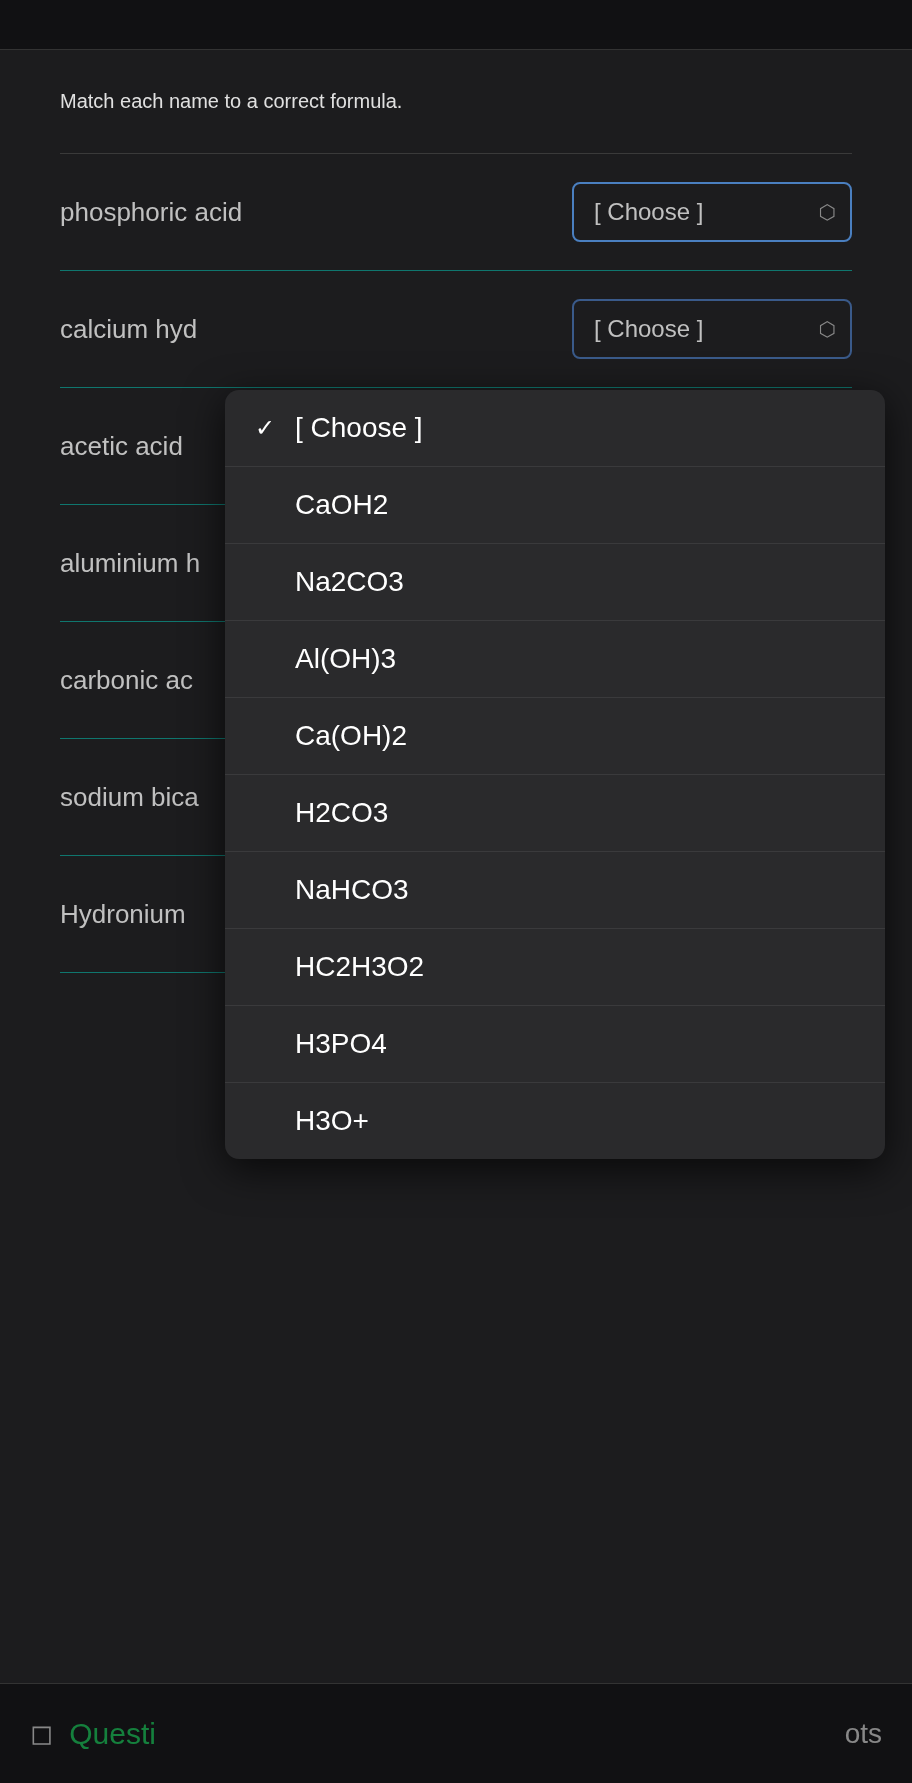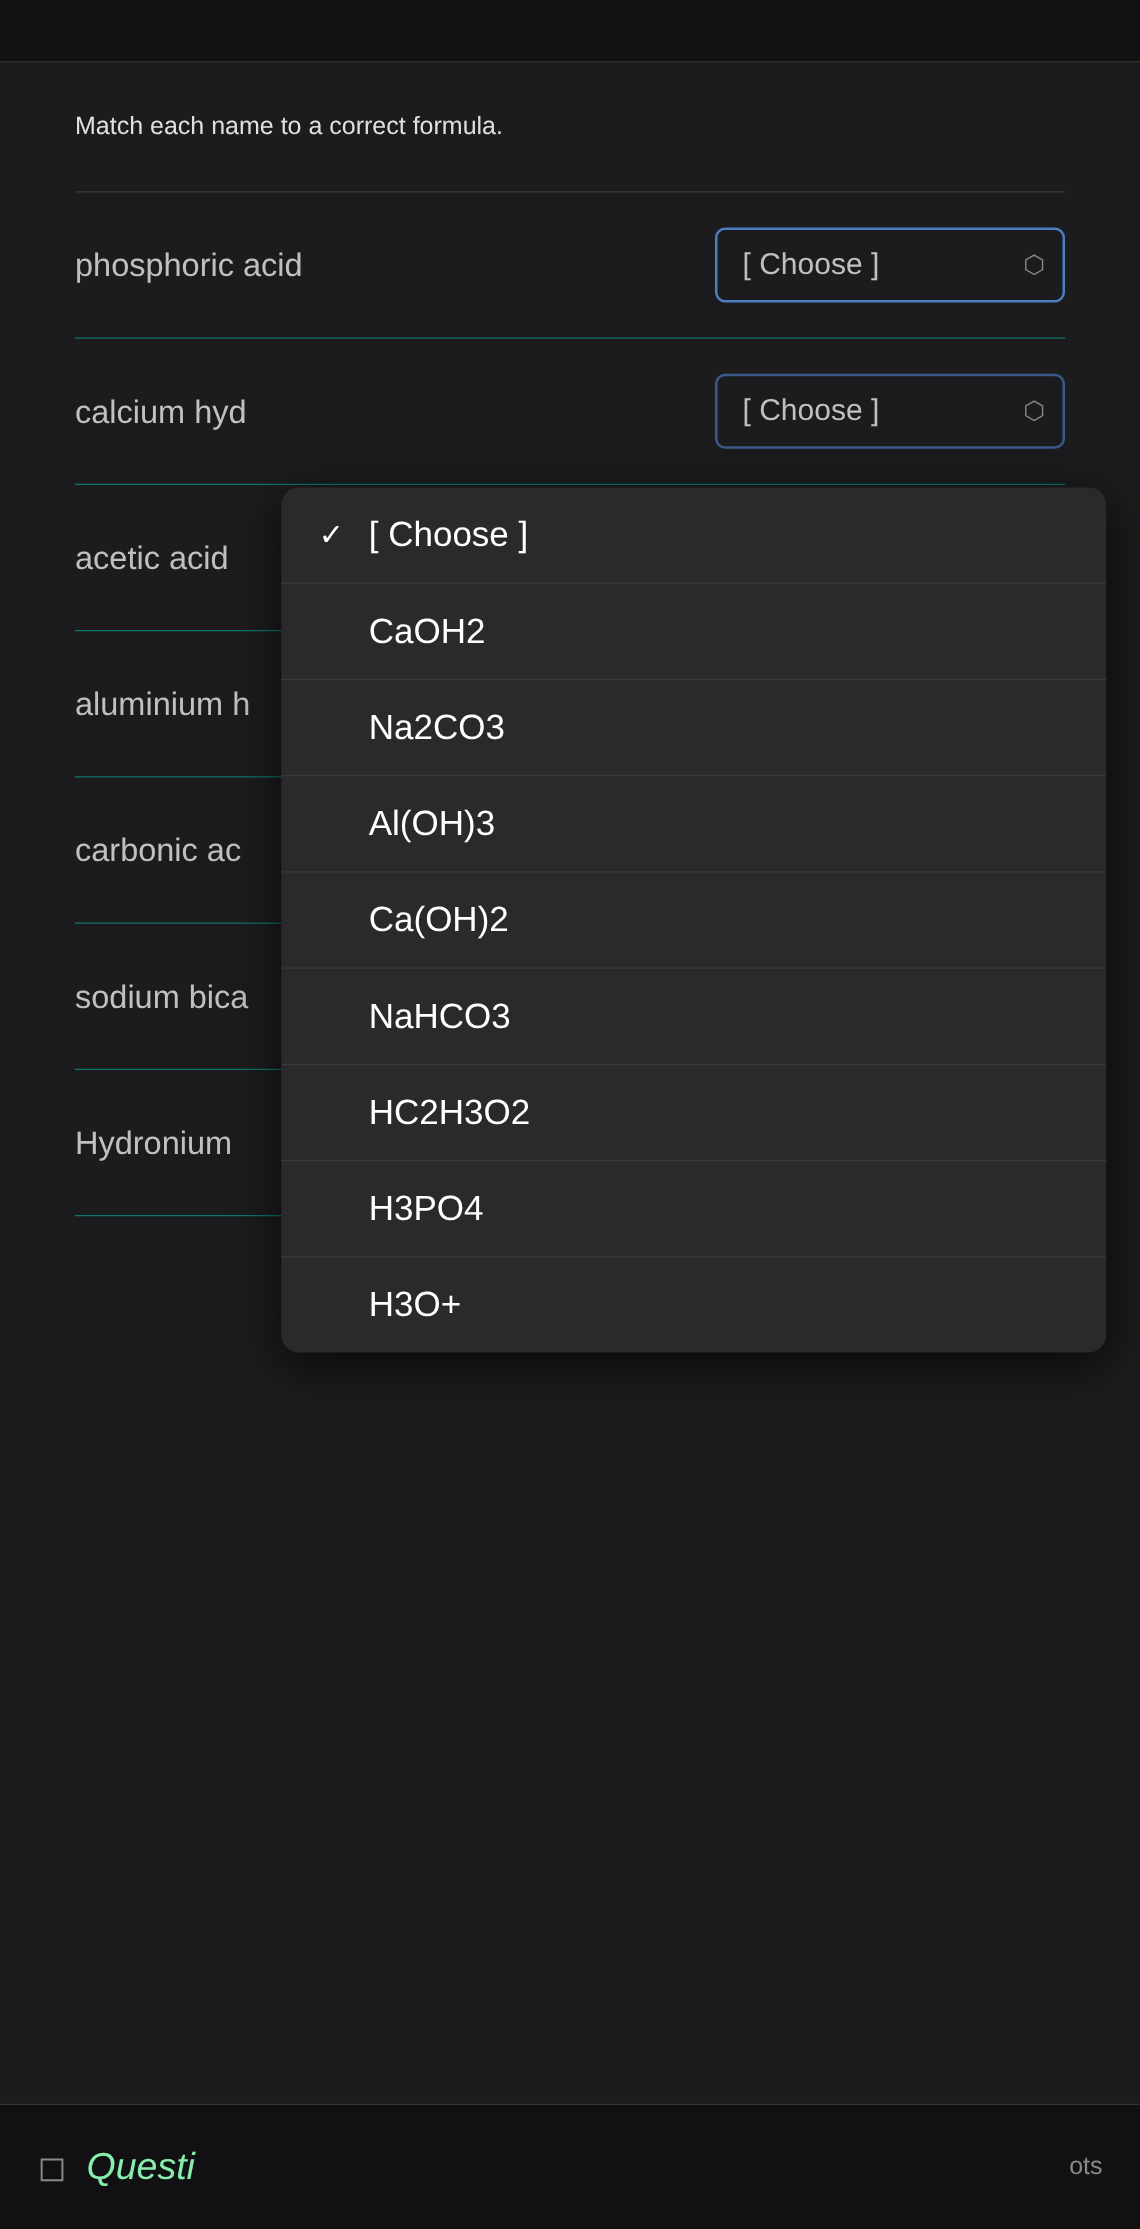--- a/index.html
+++ b/index.html
@@ -158,27 +158,26 @@
       gap: 16px;
     }
 
     .bottom-icon {
       font-size: 28px;
       color: #888;
     }
 
     .bottom-text {
       font-size: 30px;
-      color: #86efac;
-      font-style: italic;
+      color: #15803d;
     }
 
     .bottom-right-text {
       margin-left: auto;
-      font-size: 20px;
+      font-size: 28px;
       color: #888;
     }
   </style>
 </head>
 <body>
 
 <div class="page-container">
   <div class="top-bar"></div>
 
   <div class="main-content">
@@ -271,20 +270,24 @@
         <span class="check-placeholder"></span>
         <span>Na2CO3</span>
       </div>
       <div class="dropdown-item">
         <span class="check-placeholder"></span>
         <span>Al(OH)3</span>
       </div>
       <div class="dropdown-item">
         <span class="check-placeholder"></span>
         <span>Ca(OH)2</span>
+      </div>
+      <div class="dropdown-item">
+        <span class="check-placeholder"></span>
+        <span>H2CO3</span>
       </div>
       <div class="dropdown-item">
         <span class="check-placeholder"></span>
         <span>NaHCO3</span>
       </div>
       <div class="dropdown-item">
         <span class="check-placeholder"></span>
         <span>HC2H3O2</span>
       </div>
       <div class="dropdown-item">

